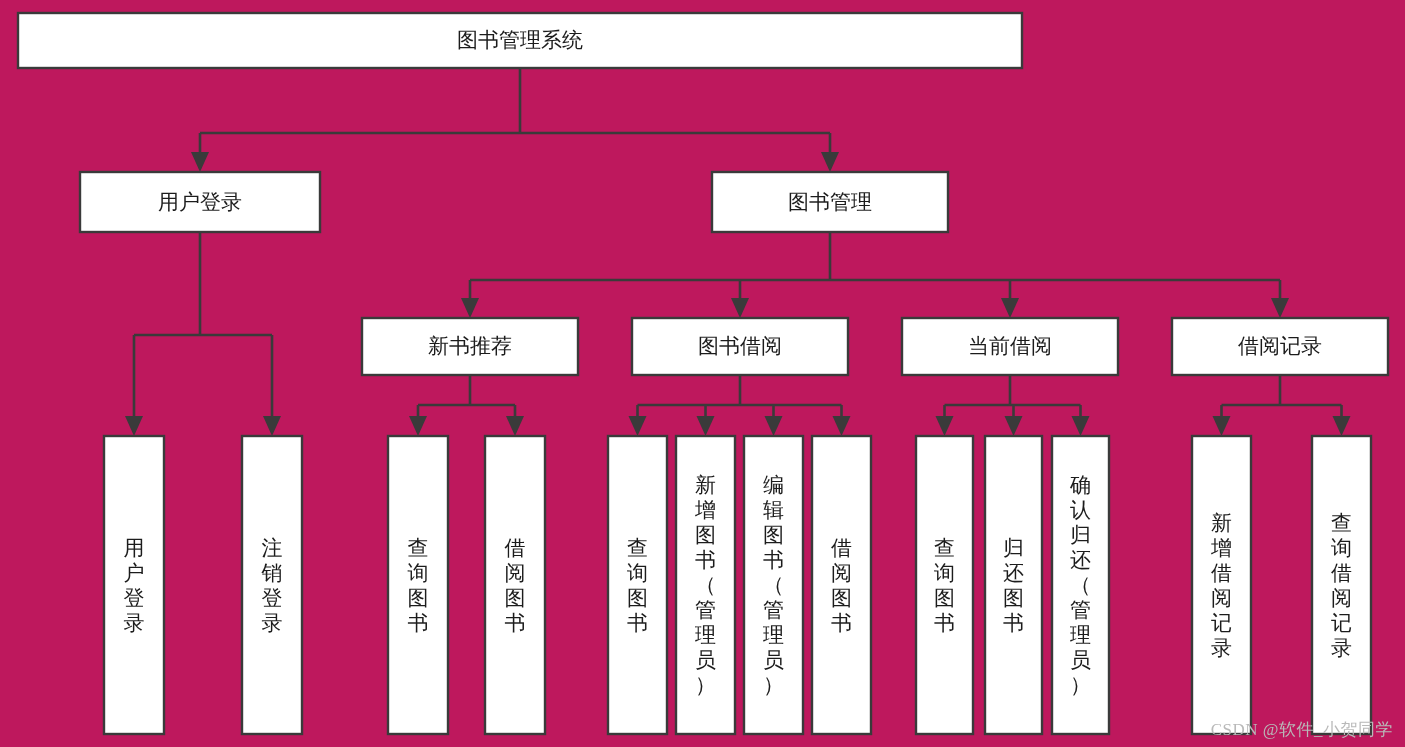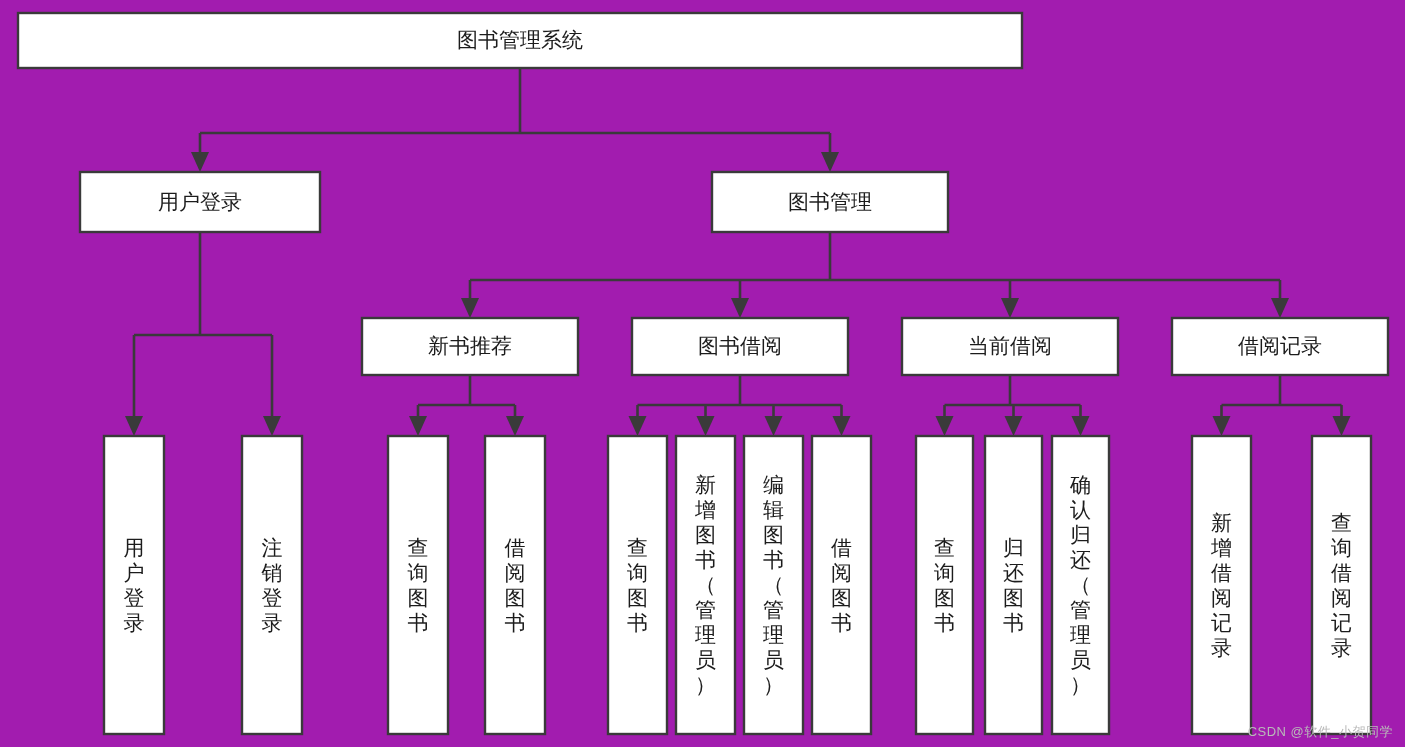--- a/index.html
+++ b/index.html
@@ -10,21 +10,21 @@
   body {
     width: 1405px;
     height: 747px;
     font-family: "Liberation Sans", "DejaVu Sans", sans-serif;
     overflow: hidden;
   }
   #diagram-root {
     position: relative;
     width: 1405px;
     height: 747px;
-    background: #a21caf;
+    background: #be185d;
   }
   svg.diagram-canvas {
     position: absolute;
     top: 0;
     left: 0;
     width: 1405px;
     height: 747px;
     display: block;
   }
   .node-box {
@@ -52,22 +52,22 @@
   .node-label-v {
     font-family: "Liberation Sans", "DejaVu Sans", sans-serif;
     font-size: 21px;
     fill: #1c1c1c;
     text-anchor: middle;
   }
   .watermark {
     position: absolute;
     right: 12px;
     bottom: 6px;
-    font-family: Liberation Sans, sans-serif;
-    font-size: 13px;
+    font-family: Liberation Serif, serif;
+    font-size: 17px;
     color: #b9b9b9;
     letter-spacing: 0.5px;
     white-space: nowrap;
     user-select: none;
   }
 </style>
 </head>
 <body>
 
 <div id="diagram-root">

